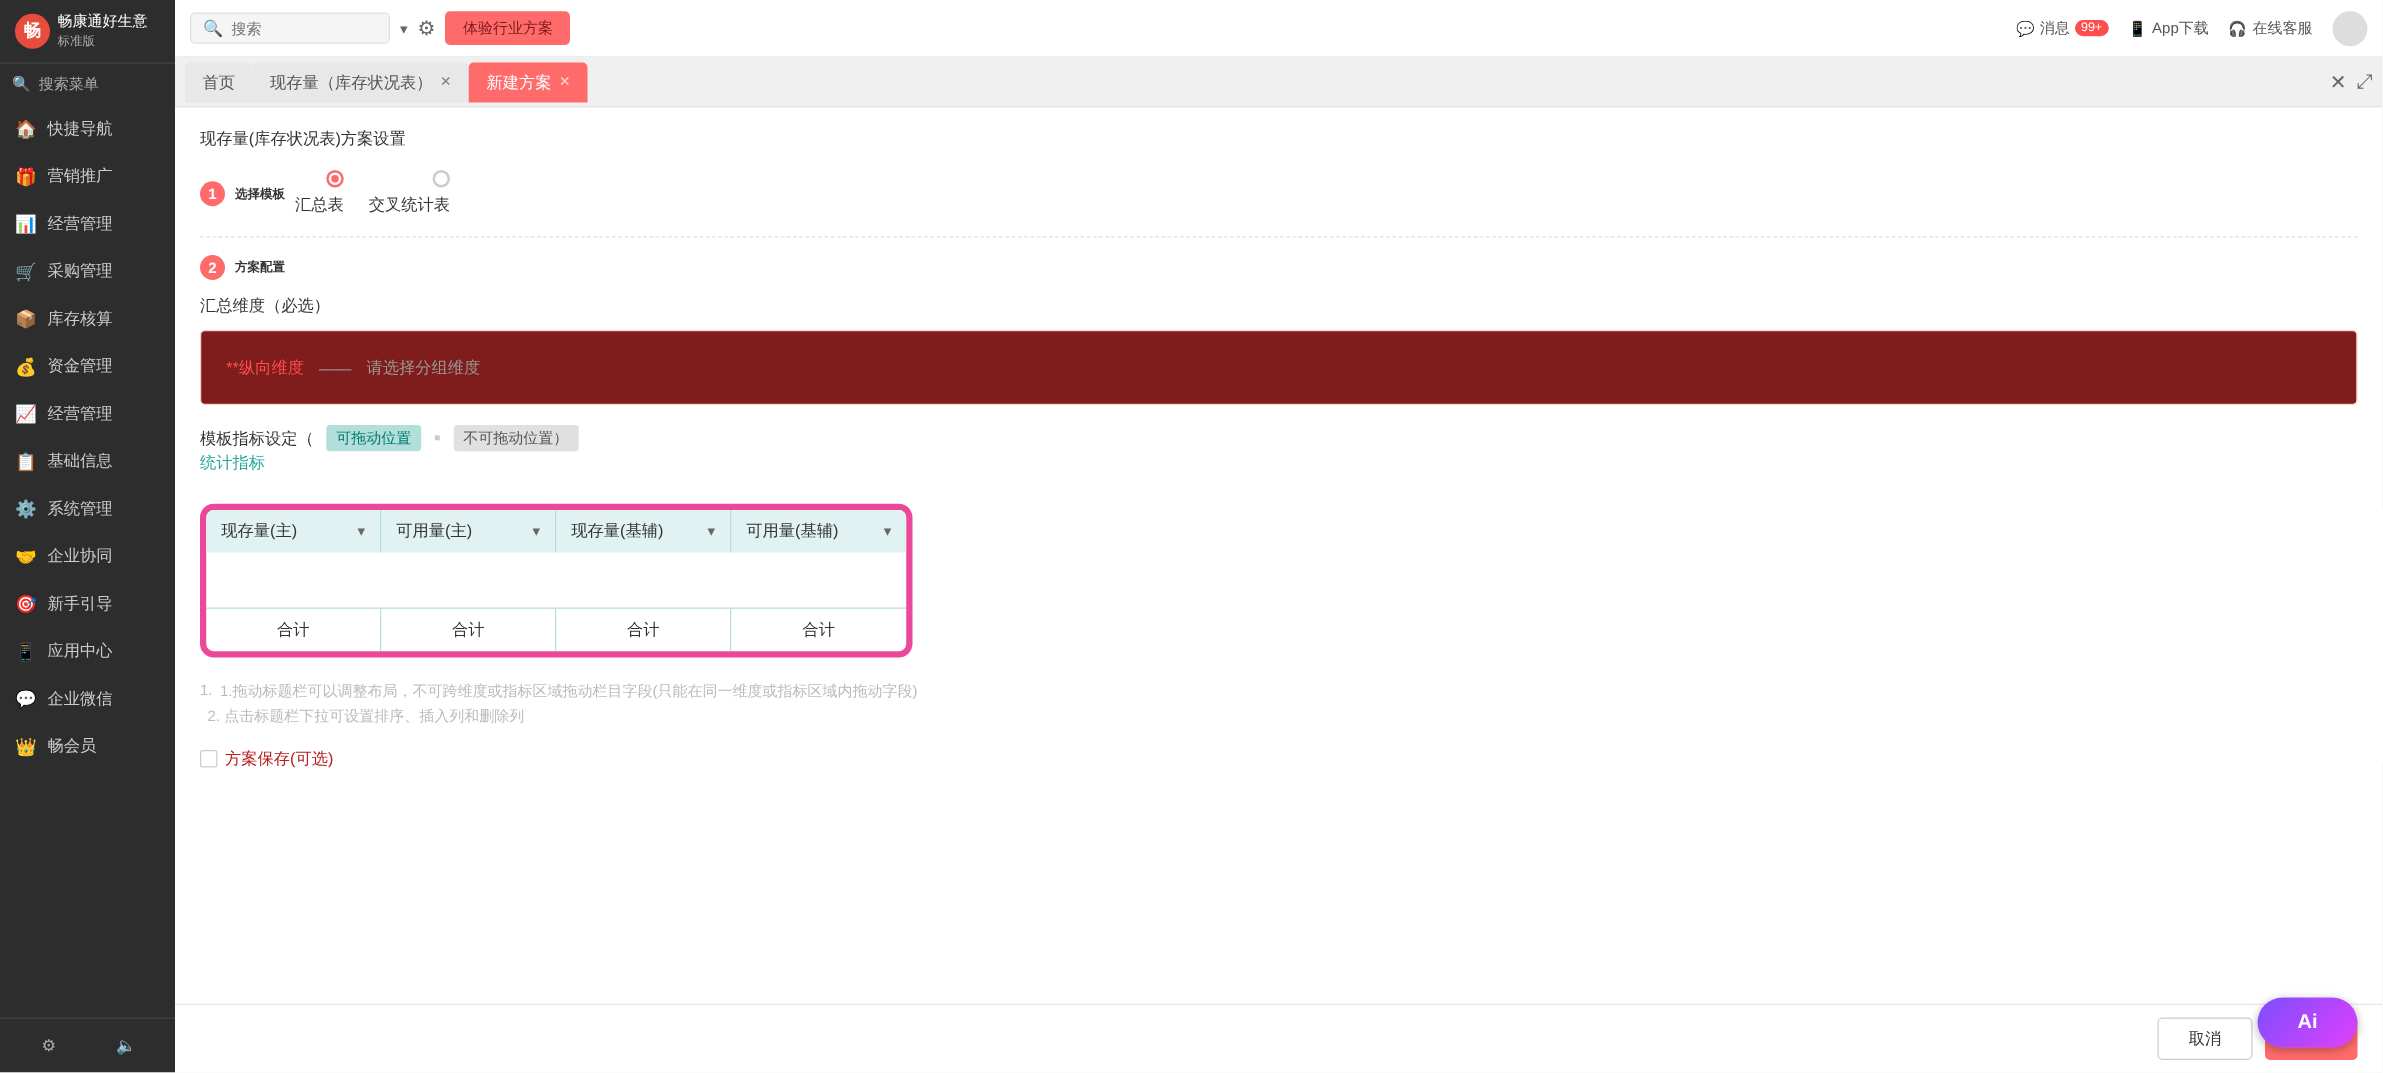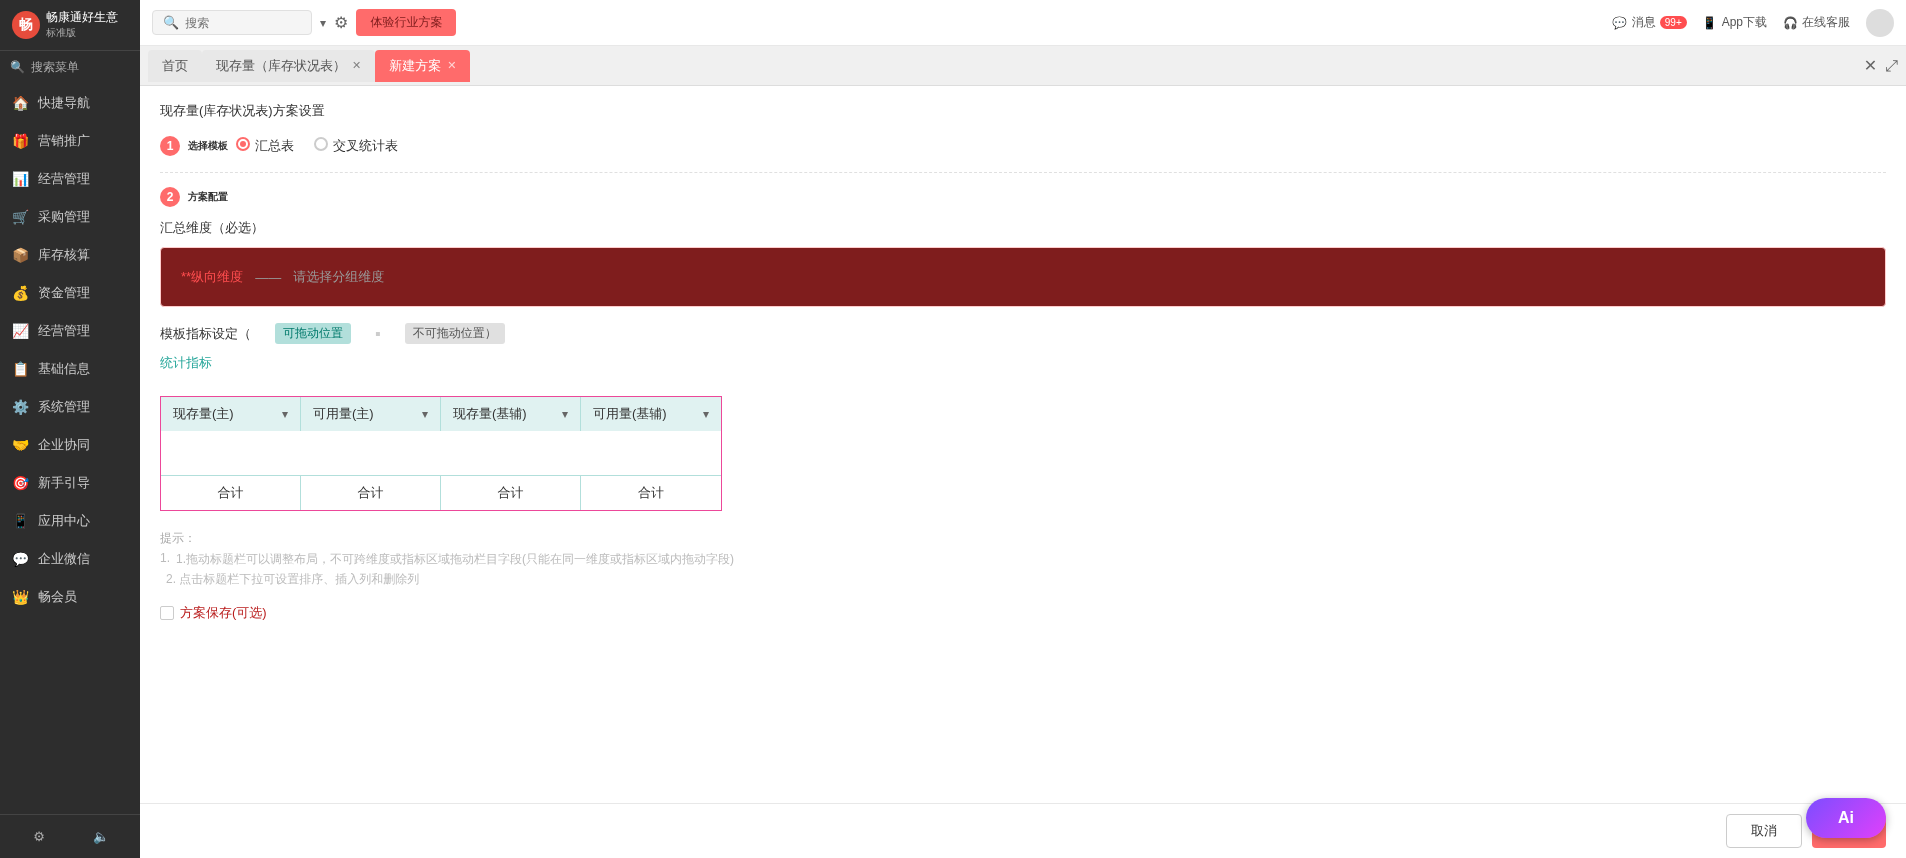--- a/index.html
+++ b/index.html
@@ -258,25 +258,26 @@
     }
 
     
     .radio-group {
       display: flex;
       align-items: center;
       gap: 20px;
     }
     .radio-item {
       display: flex;
-      align-items: flex-start;
+      align-items: flex-end;
       gap: 5px;
       cursor: pointer;
       font-size: 13px;
       color: #333;
+      flex-direction: column;
     }
     .radio-circle {
       width: 14px;
       height: 14px;
       border-radius: 50%;
       border: 2px solid #ccc;
       display: flex;
       align-items: center;
       justify-content: center;
     }
@@ -325,22 +326,21 @@
     }
     .dimension-placeholder {
       color: #999;
       font-size: 13px;
     }
 
     
     .indicator-settings {
       display: flex;
       align-items: center;
-      gap: 24px;
-      margin-bottom: 10px;
+      gap: 10px;
       font-size: 13px;
       color: #333;
     }
     .draggable-badge {
       background: #b2dfdb;
       color: #00796b;
       padding: 2px 8px;
       border-radius: 3px;
       font-size: 12px;
     }
@@ -352,22 +352,22 @@
       font-size: 12px;
     }
 
     
     .stats-section-title {
       color: #26a69a;
       font-size: 13px;
       margin-bottom: 24px;
     }
     .stats-table {
-      border: 1px solid #ec4899;
-      border-radius: 0;
+      border: 5px solid #ec4899;
+      border-radius: 11px;
       overflow: hidden;
       display: inline-block;
     }
     .stats-table-header {
       display: flex;
       background: #e0f2f1;
     }
     .stats-col {
       width: 140px;
       padding: 8px 12px;
@@ -675,21 +675,20 @@
           </div>
           <div class="stats-table-row">
             <div class="stats-cell">合计</div>
             <div class="stats-cell">合计</div>
             <div class="stats-cell">合计</div>
             <div class="stats-cell">合计</div>
           </div>
         </div>
 
         <div class="tips-section">
-          <div class="tips-title">提示：</div>
           <div class="tip-item">
             <span class="tip-num">1.</span>
             <span>1.拖动标题栏可以调整布局，不可跨维度或指标区域拖动栏目字段(只能在同一维度或指标区域内拖动字段)</span>
           </div>
           <div class="tip-item">
             <span class="tip-num"></span>
             <span>2. 点击标题栏下拉可设置排序、插入列和删除列</span>
           </div>
         </div>
 

